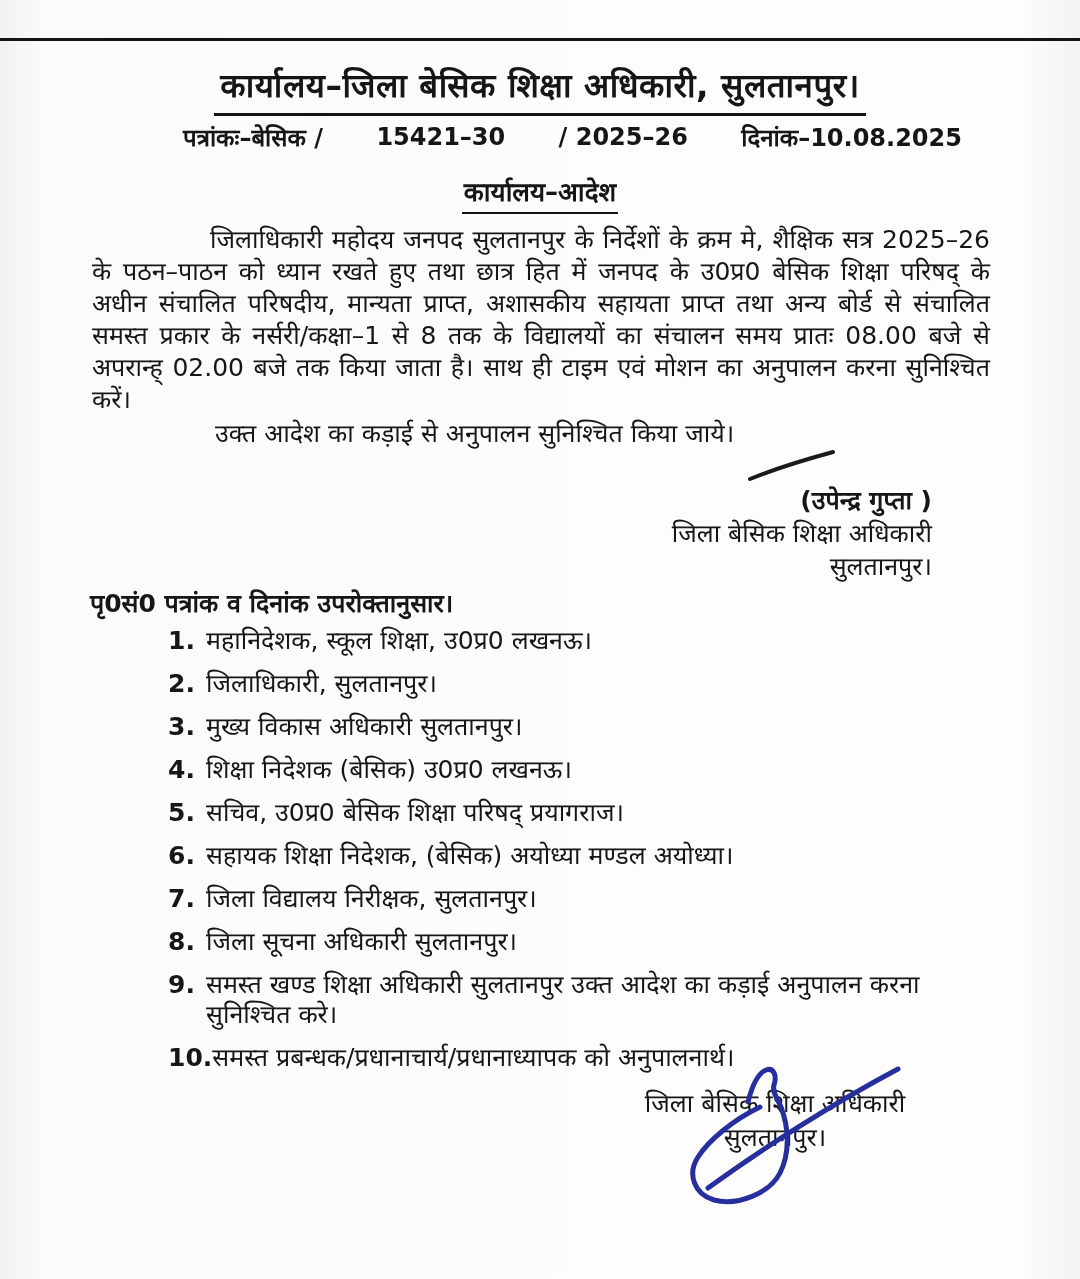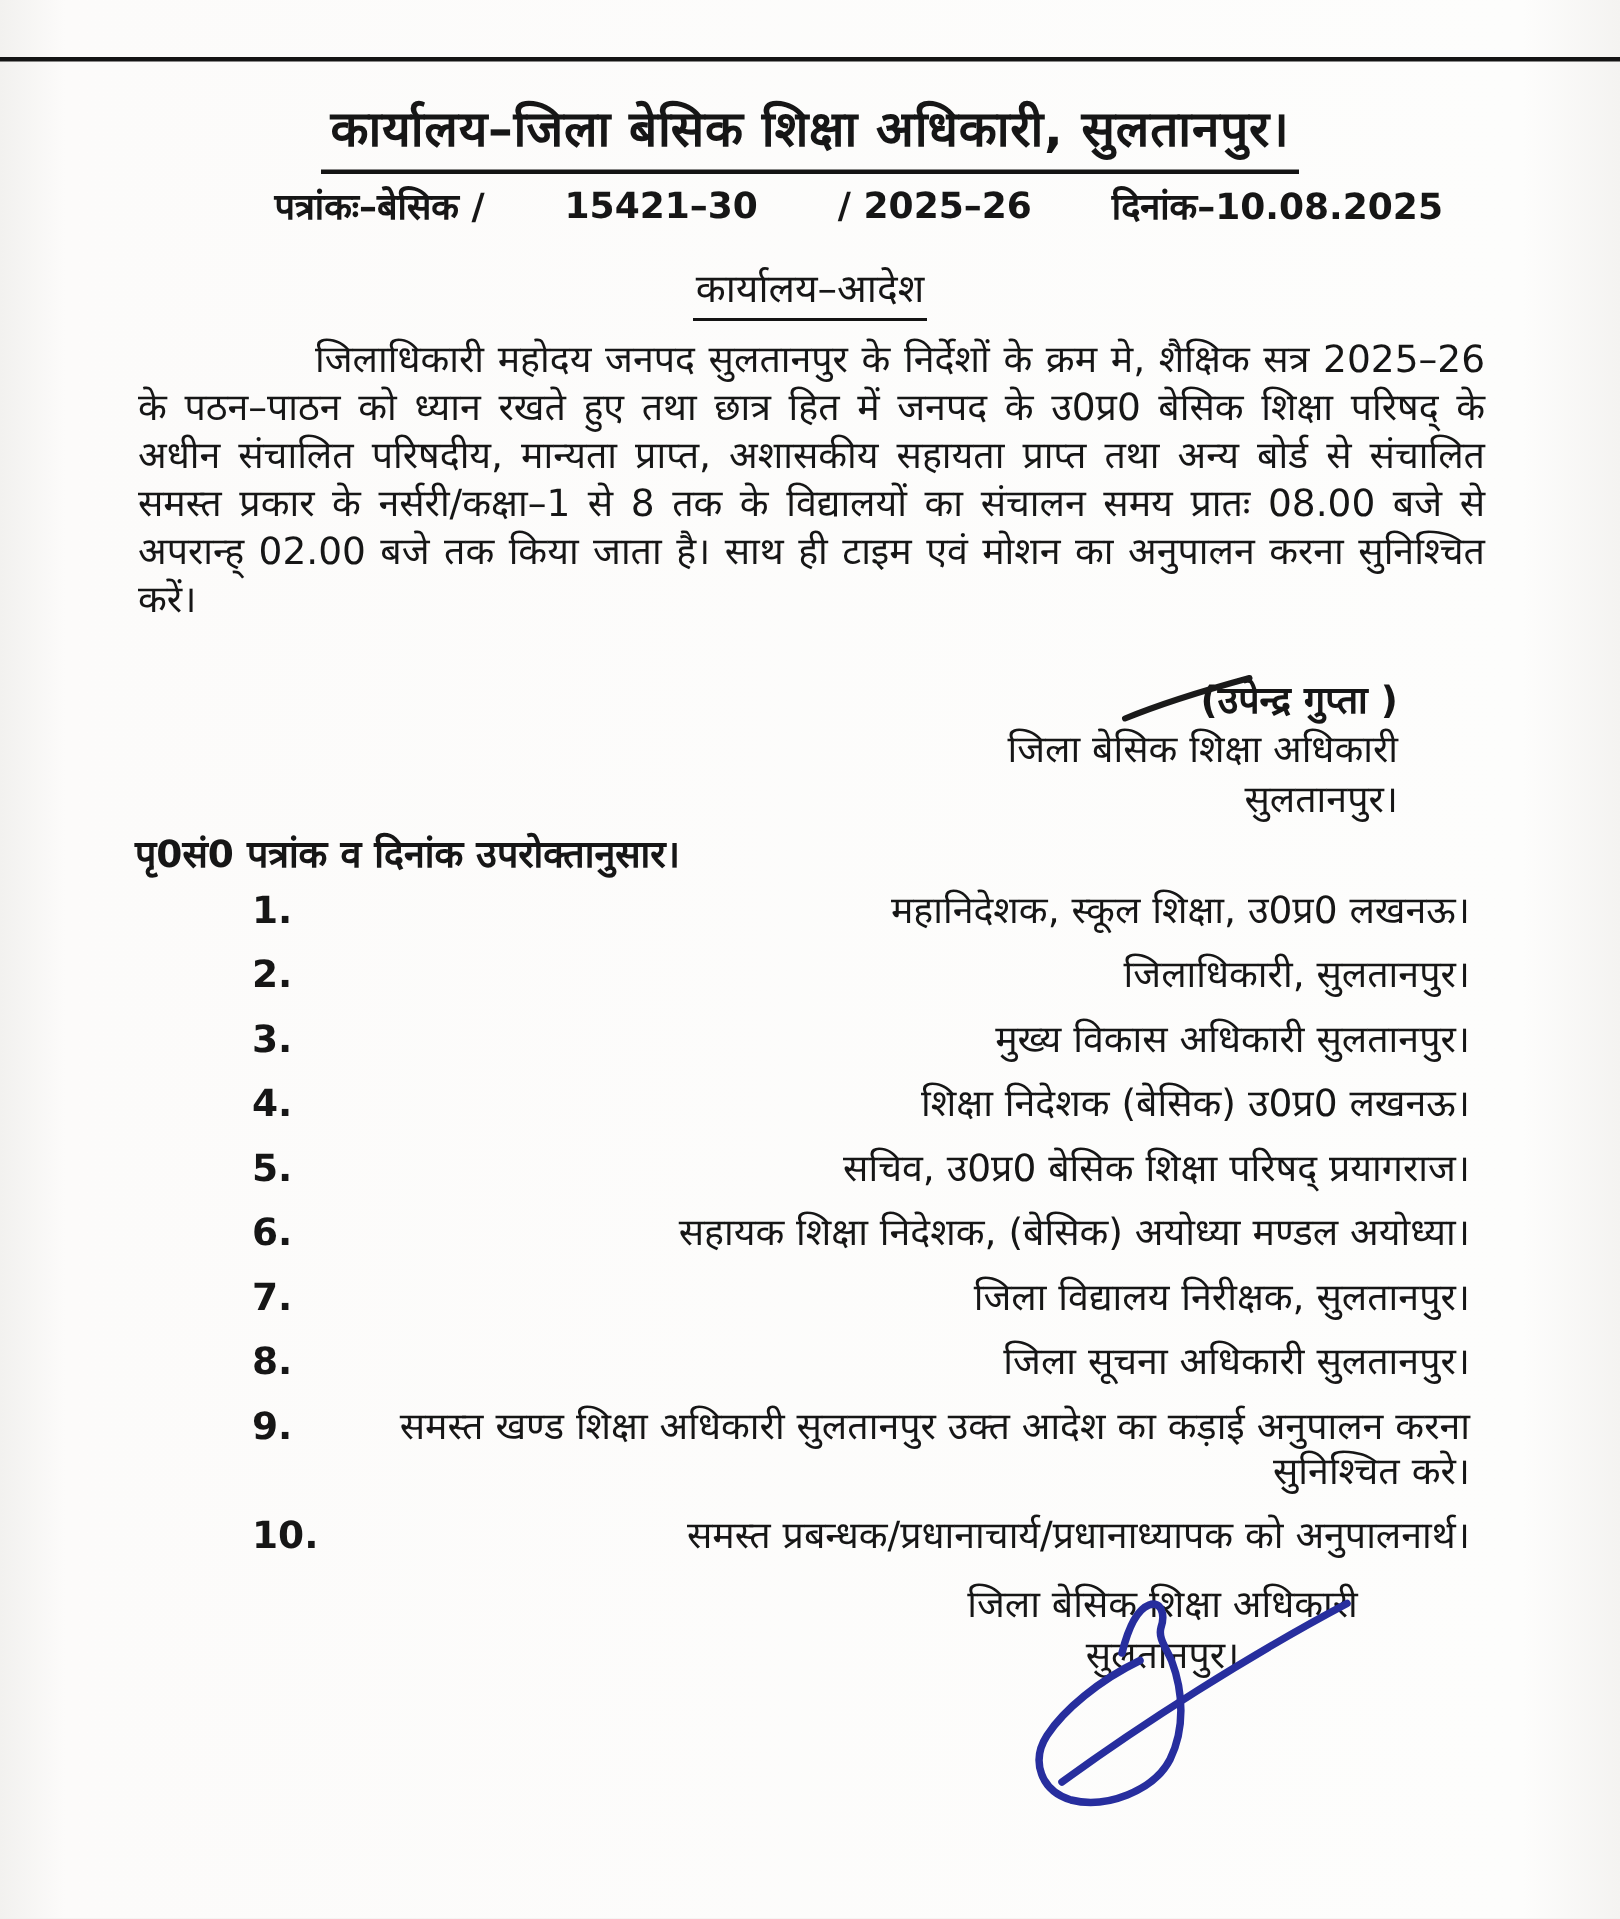--- a/index.html
+++ b/index.html
@@ -26,21 +26,21 @@
     letter-spacing:0.5px;
   }
   .ref-row{
     display:flex;justify-content:space-between;align-items:center;
     margin:4px 118px 0 183px;
     font-size:24px;font-weight:bold;
   }
   .order-heading-wrap{margin-top:20px;text-align:center;}
   .order-heading{
     display:inline-block;
-    font-size:26px;font-weight:normal;
+    font-size:26px;font-weight:bold;
     border-bottom:2px solid #141414;
     padding:0 2px 3px 2px;
   }
   .body-para{
     margin:10px 90px 0 92px;
     font-size:25px;line-height:32px;
     text-align:justify;
     text-indent:118px;
   }
   .closing-line{
@@ -64,21 +64,21 @@
     list-style:none;margin:6px 0 0 0;padding:0 100px 0 168px;
     font-size:25px;
   }
   .recipients li{
     display:flex;align-items:flex-start;
     margin-bottom:13px;line-height:30px;
   }
   .rec-no{
     flex:0 0 38px;font-weight:bold;
   }
-  .rec-text{flex:1;text-align:right;}
+  .rec-text{flex:1;}
   .footer-sig{
     width:310px;
     margin:14px 150px 0 auto;
     text-align:center;
     font-size:25px;line-height:34px;
   }
   .overlay-svg{
     position:absolute;top:0;left:0;width:1080px;height:1279px;
     pointer-events:none;
   }
@@ -100,20 +100,21 @@
     <span>/ 2025–26</span>
     <span>दिनांक–10.08.2025</span>
   </div>
 
   <div class="order-heading-wrap">
     <span class="order-heading">कार्यालय–आदेश</span>
   </div>
 
   <p class="body-para">जिलाधिकारी महोदय जनपद सुलतानपुर के निर्देशों के क्रम मे, शैक्षिक सत्र 2025–26 के पठन–पाठन को ध्यान रखते हुए तथा छात्र हित में जनपद के उ0प्र0 बेसिक शिक्षा परिषद् के अधीन संचालित परिषदीय, मान्यता प्राप्त, अशासकीय सहायता प्राप्त तथा अन्य बोर्ड से संचालित समस्त प्रकार के नर्सरी/कक्षा–1 से 8 तक के विद्यालयों का संचालन समय प्रातः 08.00 बजे से अपरान्ह् 02.00 बजे तक किया जाता है। साथ ही टाइम एवं मोशन का अनुपालन करना सुनिश्चित करें।</p>
 
+  <div class="closing-line">उक्त आदेश का कड़ाई से अनुपालन सुनिश्चित किया जाये।</div>
 
   <div class="sig-block">
     <div class="sig-name">(उपेन्द्र गुप्ता )</div>
     <div>जिला बेसिक शिक्षा अधिकारी</div>
     <div>सुलतानपुर।</div>
   </div>
 
   <div class="endorse-ref">पृ0सं0 पत्रांक व दिनांक उपरोक्तानुसार।</div>
 
   <ol class="recipients">

